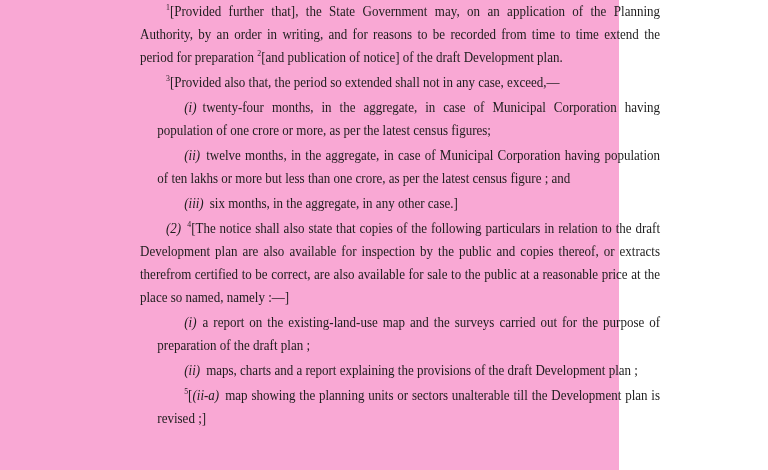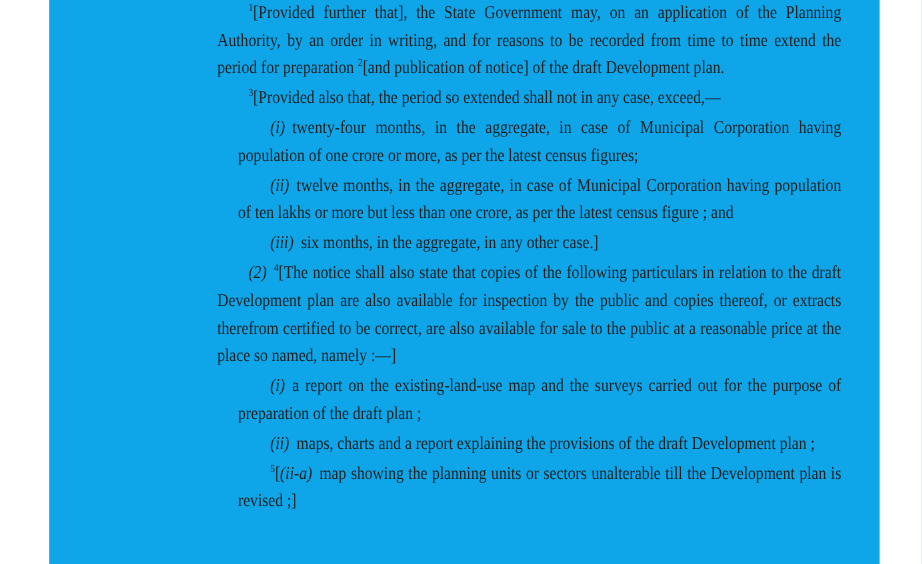--- a/index.html
+++ b/index.html
@@ -9,24 +9,23 @@
   }
   body {
     width: 768px;
     height: 470px;
     overflow: hidden;
     position: relative;
   }
   .page {
     position: absolute;
     left: 0; top: 0;
-    width: 692px;
+    width: 619px;
     height: 470px;
-    background: #0ea5e9;
-    margin-left: 41px;
+    background: #f9a8d4;
   }
   .doc-text {
     position: absolute;
     left: 140px;
     top: 0;
     width: 600px;               
     transform: scaleX(0.8667);
     transform-origin: 0 0;
     font-family: "Liberation Serif", "DejaVu Serif", serif;
     font-size: 15px;

